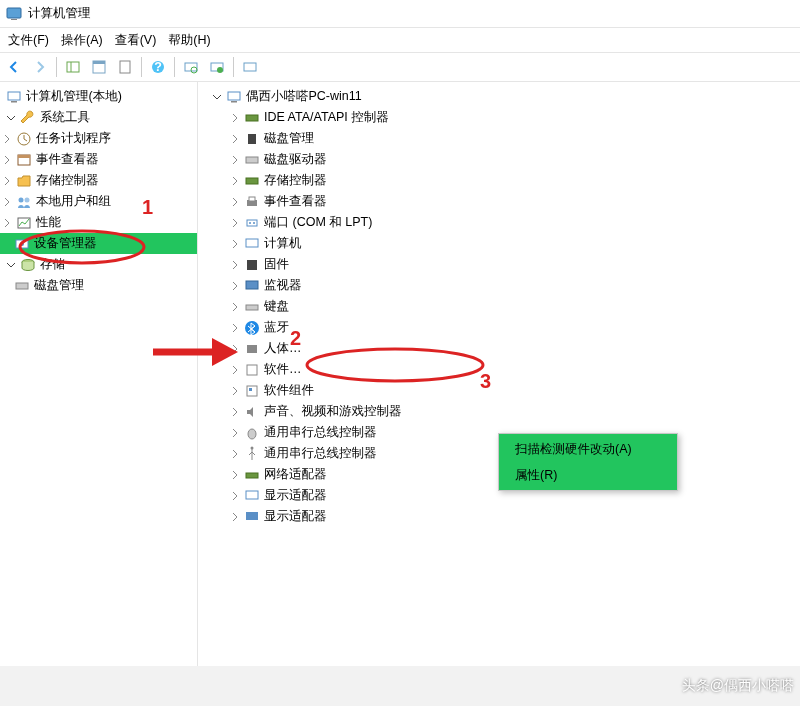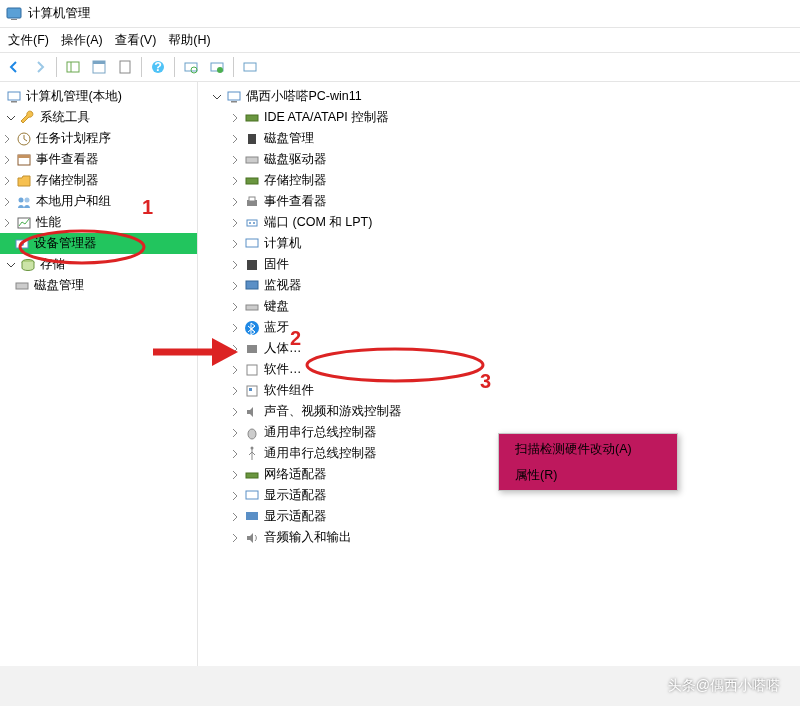--- a/index.html
+++ b/index.html
@@ -28,28 +28,28 @@
   
   .d0 { padding-left: 4px; }
   .d2 { }
   .r0 { padding-left: 12px; }
   .r1 { padding-left: 30px; }
 
   
   .selected { background: #22c55e; }
 
   
-  .ctx-menu { position: absolute; left: 300px; top: 351px; width: 180px; background: #be185d; border: 1px solid #c7c7c7; box-shadow: 2px 2px 6px rgba(0,0,0,0.25); z-index: 5; padding: 2px 0; }
+  .ctx-menu { position: absolute; left: 300px; top: 351px; width: 180px; background: #22c55e; border: 1px solid #c7c7c7; box-shadow: 2px 2px 6px rgba(0,0,0,0.25); z-index: 5; padding: 2px 0; }
   .ctx-item { height: 26px; display: flex; align-items: center; padding: 0 16px; }
 
   
   .anno { position: absolute; color: #dc2323; font-weight: 700; font-size: 20px; z-index: 20; pointer-events: none; font-family: Arial, sans-serif; }
   .arrow-wrap { position: absolute; z-index: 20; pointer-events: none; }
 
-  .footer { position: absolute; left: 0; right: 0; bottom: 0; height: 40px; display: flex; align-items: center; justify-content: flex-end; padding: 0 20px; background: rgba(0,0,0,0.05); }
+  .footer { position: absolute; left: 0; right: 0; bottom: 0; height: 40px; display: flex; align-items: center; justify-content: flex-end; padding: 0 6px; background: rgba(0,0,0,0.05); }
   .footer-text { color: #fff; font-size: 14px; text-shadow: 0 0 3px rgba(0,0,0,0.6); }
 </style>
 </head>
 <body>
 
 <div class="titlebar">
   <span class="icon">
     <svg width="16" height="16" viewBox="0 0 16 16">
         <rect x="1" y="2" width="14" height="10" rx="1" fill="#5aa0d6" stroke="#2f6aa0"></rect>
         <rect x="5" y="13" width="6" height="1" fill="#888"></rect>
@@ -527,34 +527,20 @@
           <svg width="10" height="10" viewBox="0 0 10 10">
             <path d="M3 1 L7 5 L3 9" fill="none" stroke="#888"></path>
           </svg>
         </span>
         <span class="t-icon">
           <svg width="16" height="16">
             <rect x="2" y="3" width="12" height="8" fill="#5a8fc6"></rect>
           </svg>
         </span>
         <span class="label">显示适配器</span>
-      </div>
-    <div class="tree-row r1">
-        <span class="expander collapsed">
-          <svg width="10" height="10" viewBox="0 0 10 10">
-            <path d="M3 1 L7 5 L3 9" fill="none" stroke="#888"></path>
-          </svg>
-        </span>
-        <span class="t-icon">
-          <svg width="16" height="16">
-            <path d="M3 6 L6 6 L9 3 L9 13 L6 10 L3 10 Z" fill="#888"></path>
-            <path d="M11 5 A4 4 0 0 1 11 11" stroke="#888" fill="none"></path>
-          </svg>
-        </span>
-        <span class="label">音频输入和输出</span>
       </div>
 
     <div class="ctx-menu">
       <div class="ctx-item">
           <span>扫描检测硬件改动(A)</span>
         </div>
       <div class="ctx-item">
           <span>属性(R)</span>
         </div>
     </div>

